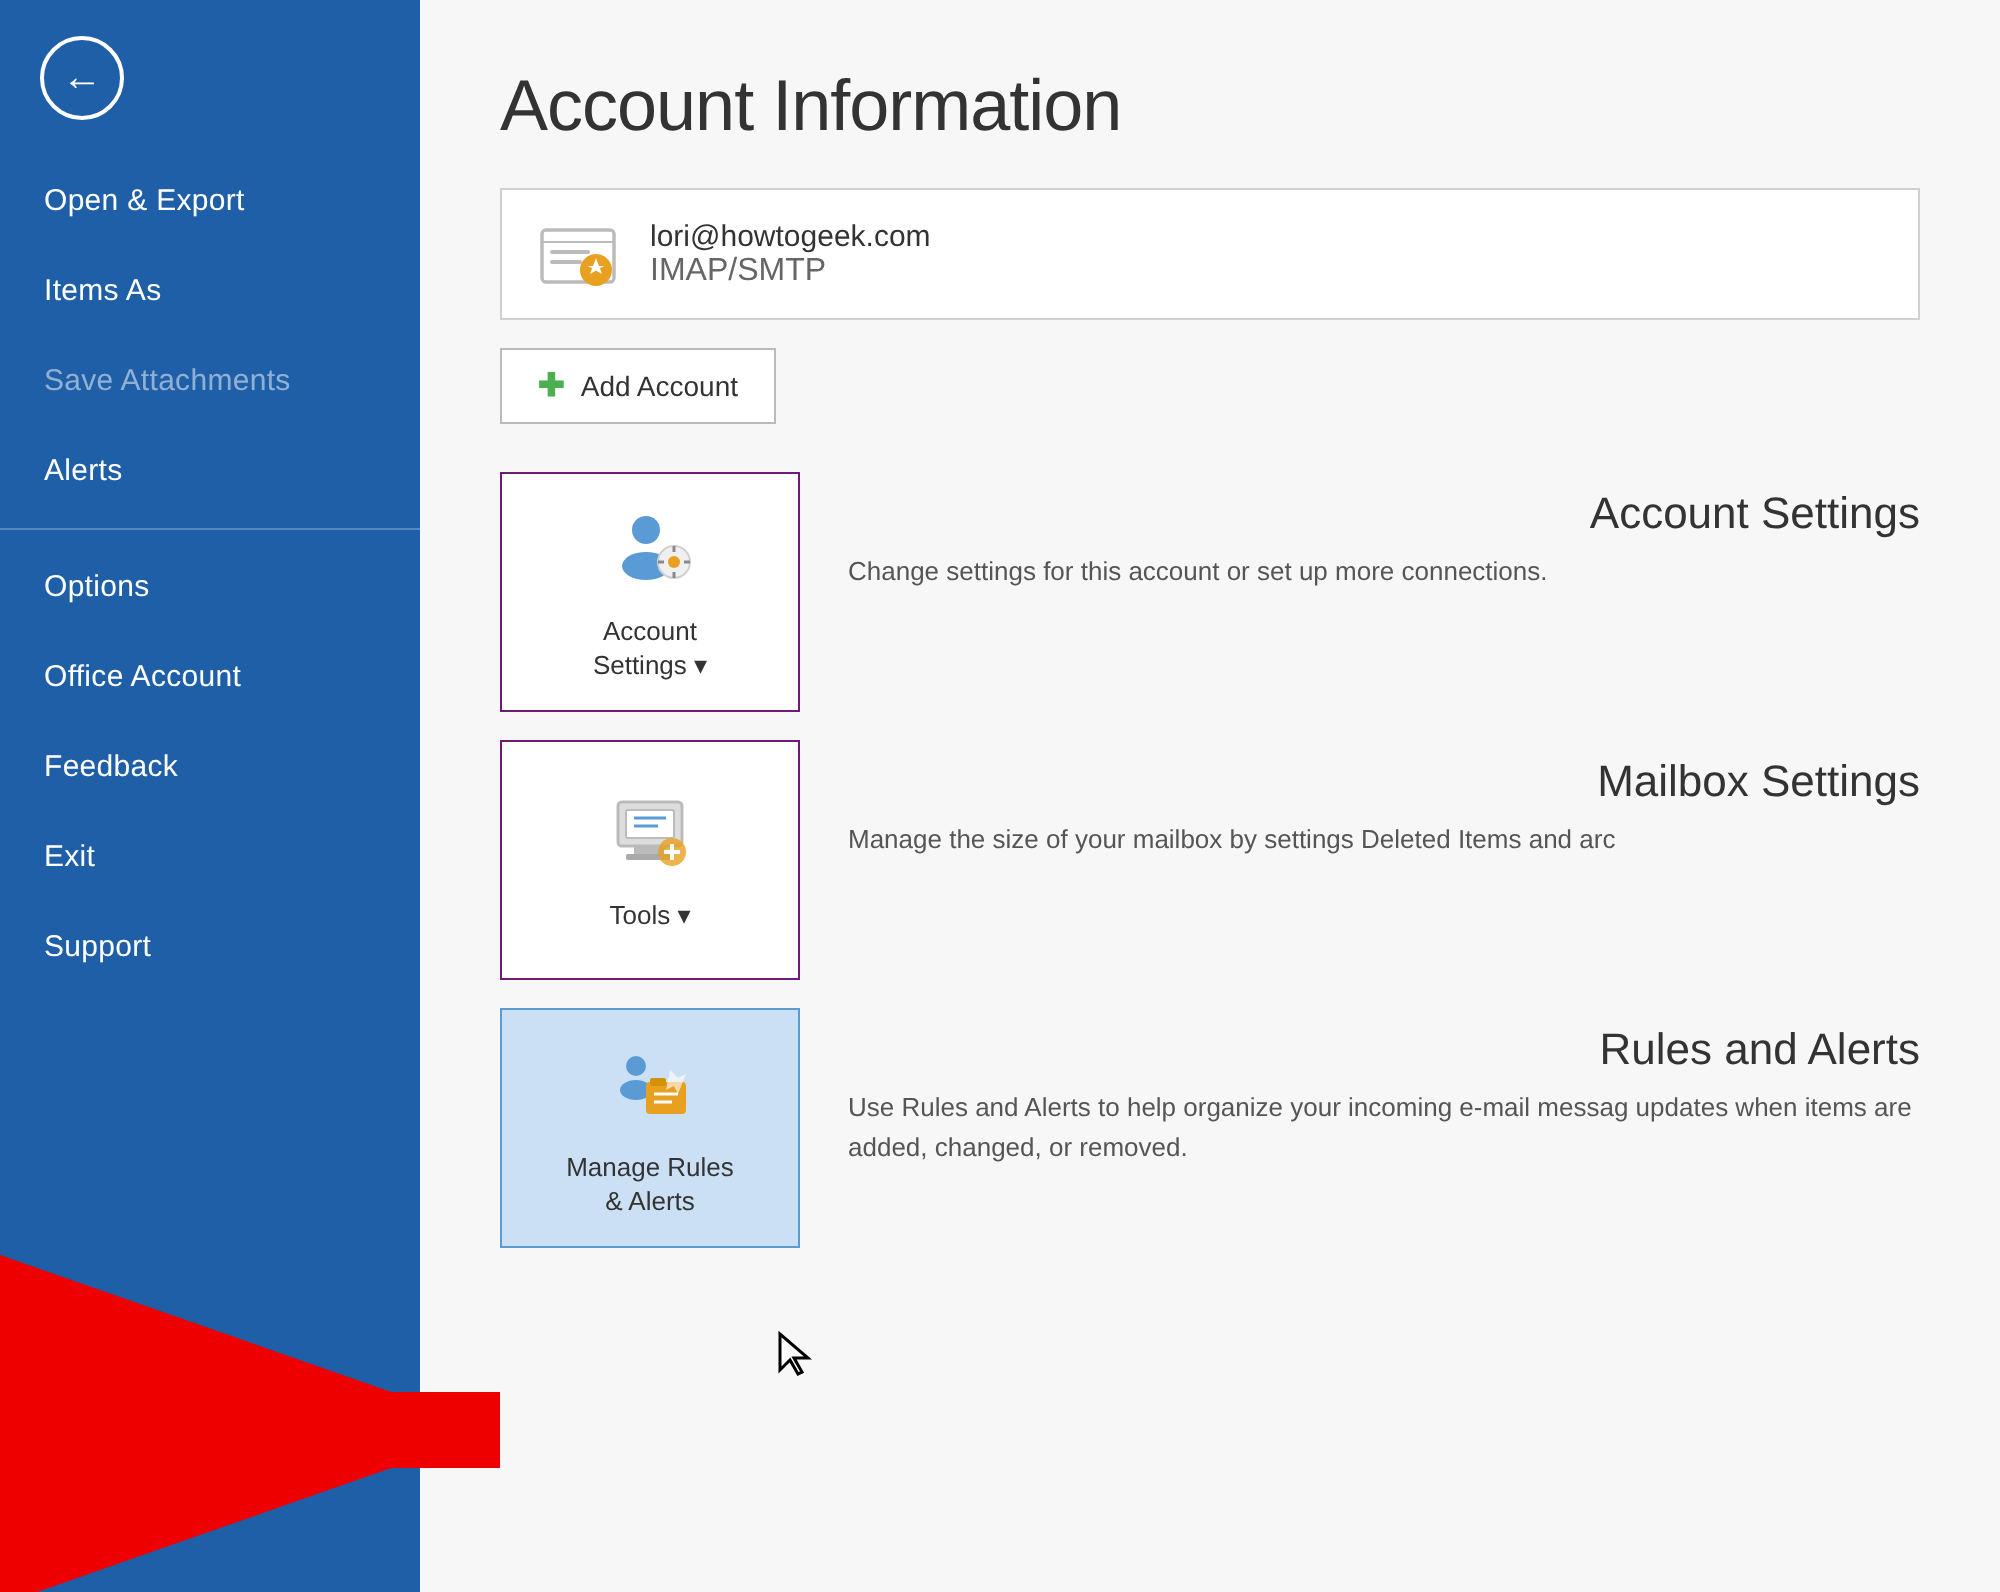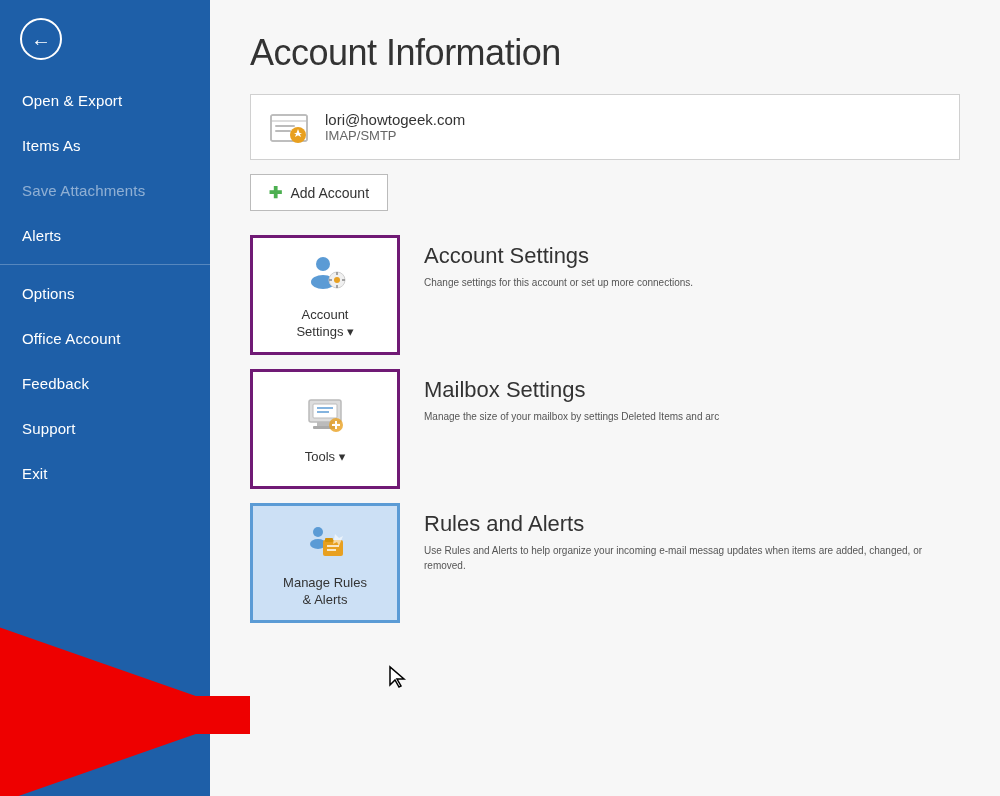--- a/index.html
+++ b/index.html
@@ -95,21 +95,21 @@
     .account-icon {
       width: 44px;
       height: 44px;
       display: flex;
       align-items: center;
       justify-content: center;
       flex-shrink: 0;
     }
     .account-details { display: flex; flex-direction: column; }
     .account-email { font-size: 15px; color: #333; font-weight: 500; text-align: right; }
-    .account-type { font-size: 13px; color: #666; }
+    .account-type { font-size: 16px; color: #666; }
 
     
     .add-account-btn {
       display: inline-flex;
       align-items: center;
       gap: 8px;
       border: 1px solid #bbb;
       background: white;
       padding: 8px 18px;
       font-size: 14px;
@@ -129,21 +129,21 @@
       display: flex;
       align-items: flex-start;
       gap: 0;
       margin-bottom: 14px;
     }
     .tile-btn {
       width: 150px;
       min-width: 150px;
       height: 120px;
       background: white;
-      border: 3px solid #701a75;
+      border: 1px solid #701a75;
       cursor: pointer;
       display: flex;
       flex-direction: column;
       align-items: center;
       justify-content: center;
       gap: 8px;
       font-size: 13px;
       color: #333;
       text-align: center;
       line-height: 1.3;
@@ -157,23 +157,24 @@
 
     .tile-description {
       padding: 8px 0 0 24px;
       flex: 1;
     }
     .tile-desc-title {
       font-size: 22px;
       font-weight: 300;
       color: #333;
       margin-bottom: 6px;
+      text-align: right;
     }
     .tile-desc-text {
-      font-size: 10px;
+      font-size: 13px;
       color: #555;
       line-height: 1.5;
     }
   </style>
 </head>
 <body>
 
 <div class="sidebar">
   <div class="sidebar-back">
     <button class="back-btn">
@@ -197,24 +198,24 @@
     <div class="sidebar-item">
       <span>Options</span>
     </div>
     <div class="sidebar-item">
       <span>Office Account</span>
     </div>
     <div class="sidebar-item">
       <span>Feedback</span>
     </div>
     <div class="sidebar-item">
+      <span>Exit</span>
+    </div>
+    <div class="sidebar-item">
       <span>Support</span>
-    </div>
-    <div class="sidebar-item">
-      <span>Exit</span>
     </div>
   </nav>
 </div>
 
 <div class="main">
   <h1 class="main-title">Account Information</h1>
   <div class="main-content">
 
     
     <div class="account-bar">

